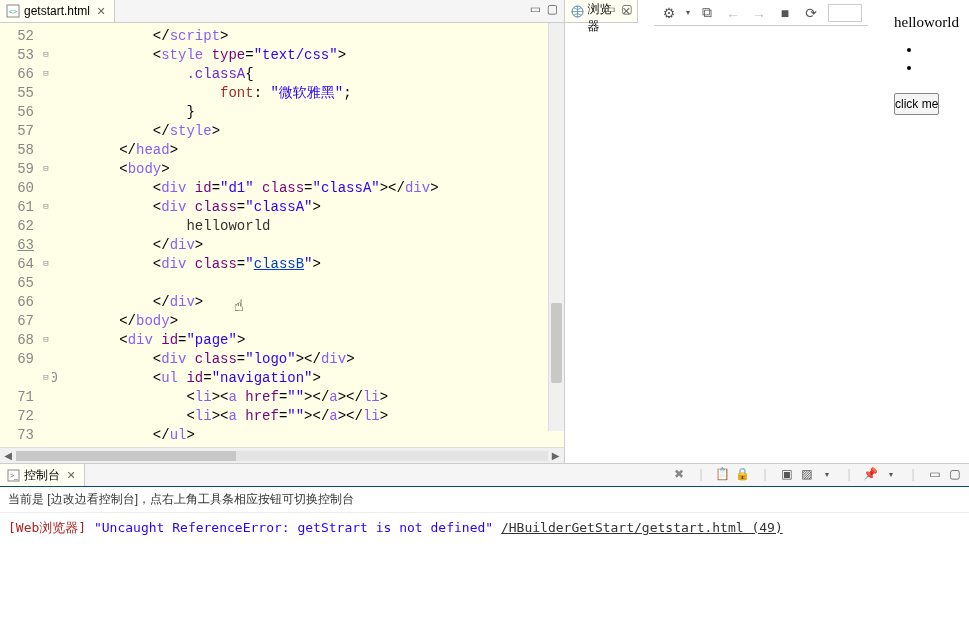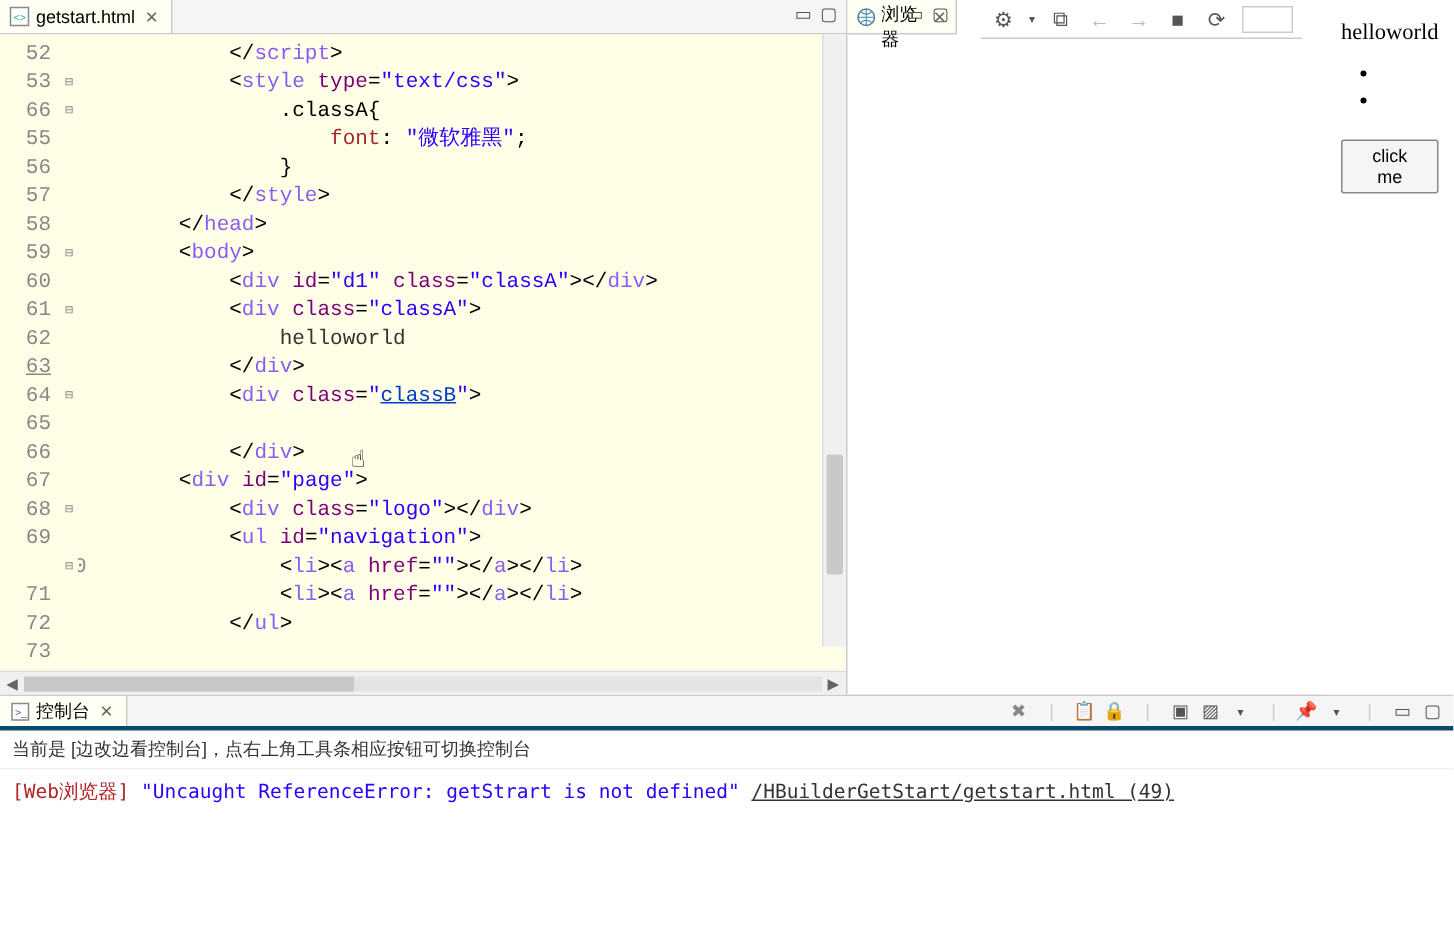--- a/index.html
+++ b/index.html
@@ -19,21 +19,21 @@
     .editor-body { flex: 1; display: flex; background: #FFFFE8; font-family: Consolas, "Courier New", monospace; font-size: 14px; overflow: hidden; position: relative; }
     .gutter { width: 40px; background: #FFFFE8; text-align: right; padding-right: 6px; color: #888; line-height: 19px; padding-top: 4px; user-select: none; }
     .fold-col { width: 12px; background: #FFFFE8; line-height: 19px; padding-top: 4px; font-size: 9px; color: #888; text-align: center; user-select: none; }
     .fold-col div { height: 19px; }
     .code-area { flex: 1; padding-top: 4px; overflow: hidden; }
     .code-line { height: 19px; line-height: 19px; white-space: pre; }
     
     .tk-tag { color: #8b5cf6; }
     .tk-attr { color: #790079; }
     .tk-str { color: #2A00FF; }
-    .tk-sel { color: #000000; }
+    .tk-sel { color: #6d28d9; }
     .tk-prop { color: #A52A2A; }
     .tk-text { color: #333; }
     .tk-link { color: #003DCC; text-decoration: underline; margin-top: 12px; }
     
     .editor-vscroll { position: absolute; right: 0; top: 0; bottom: 16px; width: 16px; background: #f0f0f0; border-left: 1px solid #ddd; }
     .editor-vscroll .thumb { position: absolute; left: 2px; right: 2px; top: 280px; height: 80px; background: #c8c8c8; border-radius: 2px; }
     .editor-hscroll { height: 16px; background: #f0f0f0; border-top: 1px solid #ddd; display:flex; align-items:center; }
     .editor-hscroll .arrow { width:16px; text-align:center; color:#666; font-size:10px; }
     .editor-hscroll .track { flex:1; height:10px; background:#e4e4e4; position:relative; }
     .editor-hscroll .thumb { position:absolute; left:0; width:220px; top:0; bottom:0; background:#c8c8c8; }
@@ -41,25 +41,25 @@
     
     .browser-pane { flex: 1; display: flex; flex-direction: row; gap: 16px; }
     .browser-tabbar { height: 23px; background: #f5f5f5; border-bottom: 1px solid #ccc; display: flex; align-items: stretch; position: relative; }
     .browser-toolbar { height: 26px; border-bottom: 1px solid #ccc; display: flex; align-items: center; padding: 0 6px; gap: 8px; background: #fff; }
     .tb-icon { width: 18px; height: 18px; display: inline-flex; align-items: center; justify-content: center; color: #555; font-size: 14px; }
     .tb-icon.disabled { color: #bbb; }
     .url-input { flex: 0 0 24px; width: 24px; height: 18px; border: 1px solid #ccc; font-size: 11px; padding: 0 16px; }
     .browser-content { flex: 1; padding: 14px 10px; background: #fff; font-family: "Times New Roman", serif; font-size: 15px; color: #000; }
     .browser-content ul { margin: 10px 0 16px 28px; }
     .browser-content ul li { height: 18px; }
-    .browser-content button { font-family: Arial; font-size: 12px; padding: 3px 14px; border: 1px solid #888; background: #f5f5f5; border-radius: 2px; }
+    .browser-content button { font-family: Arial; font-size: 12px; padding: 3px 0; border: 1px solid #888; background: #f5f5f5; border-radius: 2px; }
     
     
     .console-pane { height: 165px; display: flex; flex-direction: column; }
-    .console-tabbar { height: 23px; background: #f5f5f5; border-bottom: 3px solid #0c4a6e; display: flex; align-items: stretch; position: relative; }
+    .console-tabbar { height: 23px; background: #f5f5f5; border-bottom: 1px solid #0c4a6e; display: flex; align-items: stretch; position: relative; }
     .console-tools { position: absolute; right: 6px; top: 2px; display: flex; align-items: center; gap: 4px; }
     .console-tools .sep { color: #ccc; margin: 0 2px; }
     .console-tools span { width: 16px; height: 16px; display:inline-flex; align-items:center; justify-content:center; color:#555; font-size: 12px; }
     .console-hint { padding: 4px 8px; border-bottom: 1px solid #eee; font-size: 12px; color: #333; background:#fff; }
     .console-output { flex: 1; padding: 6px 8px; font-family: Consolas, monospace; font-size: 13px; background: #fff; }
     .con-prefix { color: #B22222; }
     .con-msg { color: #2A00FF; }
     .con-link { color: #333; text-decoration: underline; }
     
     .cursor-pointer { position: absolute; left: 234px; top: 273px; pointer-events: none; font-size: 16px; }
@@ -144,20 +144,21 @@
           <div class="code-line">            &lt;/<span class="tk-tag">style</span>&gt;</div>
           <div class="code-line">        &lt;/<span class="tk-tag">head</span>&gt;</div>
           <div class="code-line">        &lt;<span class="tk-tag">body</span>&gt;</div>
           <div class="code-line">            &lt;<span class="tk-tag">div</span> <span class="tk-attr">id</span>=<span class="tk-str">"d1"</span> <span class="tk-attr">class</span>=<span class="tk-str">"classA"</span>&gt;&lt;/<span class="tk-tag">div</span>&gt;</div>
           <div class="code-line">            &lt;<span class="tk-tag">div</span> <span class="tk-attr">class</span>=<span class="tk-str">"classA"</span>&gt;</div>
           <div class="code-line">                <span class="tk-text">helloworld</span></div>
           <div class="code-line">            &lt;/<span class="tk-tag">div</span>&gt;</div>
           <div class="code-line">            &lt;<span class="tk-tag">div</span> <span class="tk-attr">class</span>=<span class="tk-str">"</span><span class="tk-link">classB</span><span class="tk-str">"</span>&gt;</div>
           <div class="code-line"></div>
           <div class="code-line">            &lt;/<span class="tk-tag">div</span>&gt;</div>
+          <div class="code-line">        &lt;/<span class="tk-tag">body</span>&gt;</div>
           <div class="code-line">        &lt;<span class="tk-tag">div</span> <span class="tk-attr">id</span>=<span class="tk-str">"page"</span>&gt;</div>
           <div class="code-line">            &lt;<span class="tk-tag">div</span> <span class="tk-attr">class</span>=<span class="tk-str">"logo"</span>&gt;&lt;/<span class="tk-tag">div</span>&gt;</div>
           <div class="code-line">            &lt;<span class="tk-tag">ul</span> <span class="tk-attr">id</span>=<span class="tk-str">"navigation"</span>&gt;</div>
           <div class="code-line">                &lt;<span class="tk-tag">li</span>&gt;&lt;<span class="tk-tag">a</span> <span class="tk-attr">href</span>=<span class="tk-str">""</span>&gt;&lt;/<span class="tk-tag">a</span>&gt;&lt;/<span class="tk-tag">li</span>&gt;</div>
           <div class="code-line">                &lt;<span class="tk-tag">li</span>&gt;&lt;<span class="tk-tag">a</span> <span class="tk-attr">href</span>=<span class="tk-str">""</span>&gt;&lt;/<span class="tk-tag">a</span>&gt;&lt;/<span class="tk-tag">li</span>&gt;</div>
           <div class="code-line">            &lt;/<span class="tk-tag">ul</span>&gt;</div>
         </div>
       <div class="editor-vscroll">
           <div class="thumb"></div>
         </div>

